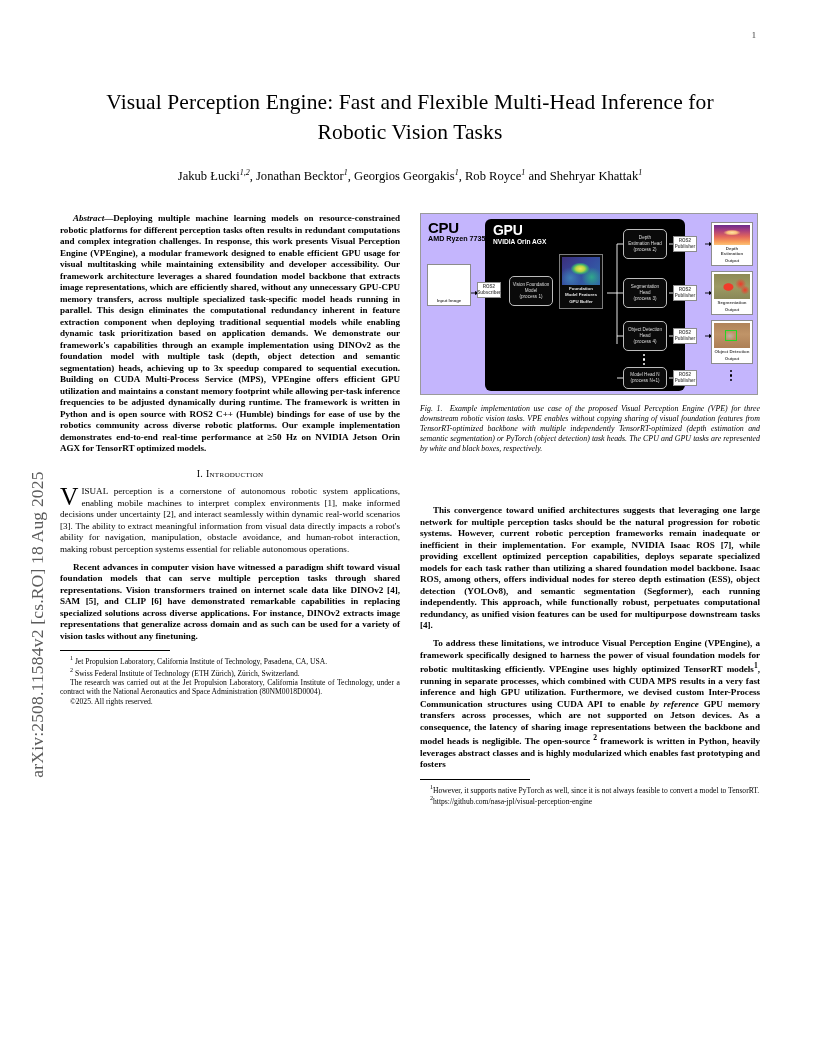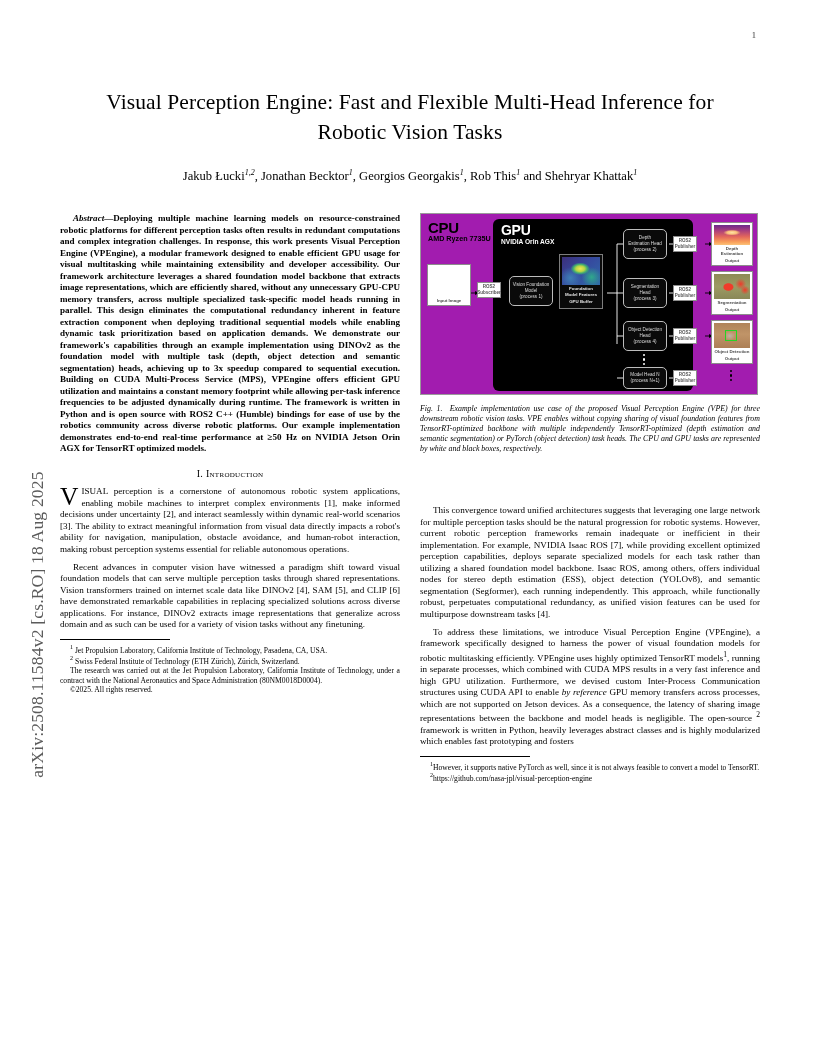--- a/index.html
+++ b/index.html
@@ -85,21 +85,21 @@
     width: 340px;
     height: 830px;
     font-size: 9.1px;
     line-height: 1.268;
     text-align: justify;
   }
   .col-left { left: 0; }
   .col-right { left: 360px; }
 
   p { margin: 0; }
-  .ind { text-indent: 13px; }
+  .ind { text-indent: 13px; font-weight: bold; }
 
   .abstract {
     font-weight: bold;
     font-size: 9.05px;
     line-height: 1.272;
     text-align: justify;
     hyphens: auto;
   }
   .abstract .abs-lead {
     font-style: italic;
@@ -149,21 +149,21 @@
   .figure-wrap {
     position: absolute;
     left: 0;
     top: 0;
     width: 340px;
   }
   .figure-box {
     width: 338px;
     height: 182px;
     border: 1px solid #9a9a9a;
-    background: #a21caf;
+    background: #c4b5fd;
     position: relative;
     box-sizing: border-box;
   }
   .fig-caption {
     margin-top: 9px;
     font-size: 7.9px;
     line-height: 1.26;
     text-align: justify;
     font-style: italic;
   }
@@ -185,21 +185,20 @@
     font-weight: bold;
     font-size: 7.2px;
     color: #000;
   }
   .gpu-panel {
     position: absolute;
     left: 64px; top: 5px;
     width: 200px; height: 172px;
     background: #000000;
     border-radius: 6px;
-    margin-left: 8px;
   }
   .gpu-label {
     position: absolute;
     left: 8px; top: 3px;
     font-family: "Liberation Sans", sans-serif;
     font-weight: bold;
     font-size: 14px;
     color: #ffffff;
     letter-spacing: -0.3px;
   }
@@ -349,21 +348,21 @@
   <div class="arxiv-stamp">arXiv:2508.11584v2  [cs.RO]  18 Aug 2025</div>
 
   <div class="page-number">1</div>
 
   <div class="title-block">
     <h1 class="paper-title">Visual Perception Engine: Fast and Flexible Multi-Head Inference for Robotic Vision Tasks</h1>
     <div class="authors">
       <span>Jakub Łucki</span><sup>1,2</sup>,
       <span>Jonathan Becktor</span><sup>1</sup>,
       <span>Georgios Georgakis</span><sup>1</sup>,
-      <span>Rob This</span><sup>1</sup>
+      <span>Rob Royce</span><sup>1</sup>
       and <span>Shehryar Khattak</span><sup>1</sup>
     </div>
   </div>
 
   <div class="columns">
 
     <div class="col col-left">
 
       <p class="abstract ind"><span class="abs-lead">Abstract</span><span>—</span><span>Deploying multiple machine learning models on resource-constrained robotic platforms for different perception tasks often results in redundant computations and complex integration challenges. In response, this work presents Visual Perception Engine (VPEngine), a modular framework designed to enable efficient GPU usage for visual multitasking while maintaining extensibility and developer accessibility. Our framework architecture leverages a shared foundation model backbone that extracts image representations, which are efficiently shared, without any unnecessary GPU-CPU memory transfers, across multiple specialized task-specific model heads running in parallel. This design eliminates the computational redundancy inherent in feature extraction component when deploying traditional sequential models while enabling dynamic task prioritization based on application demands. We demonstrate our framework's capabilities through an example implementation using DINOv2 as the foundation model with multiple task (depth, object detection and semantic segmentation) heads, achieving up to 3x speedup compared to sequential execution. Building on CUDA Multi-Process Service (MPS), VPEngine offers efficient GPU utilization and maintains a constant memory footprint while allowing per-task inference frequencies to be adjusted dynamically during runtime. The framework is written in Python and is open source with ROS2 C++ (Humble) bindings for ease of use by the robotics community across diverse robotic platforms. Our example implementation demonstrates end-to-end real-time performance at ≥50 Hz on NVIDIA Jetson Orin AGX for TensorRT optimized models.</span></p>
 

